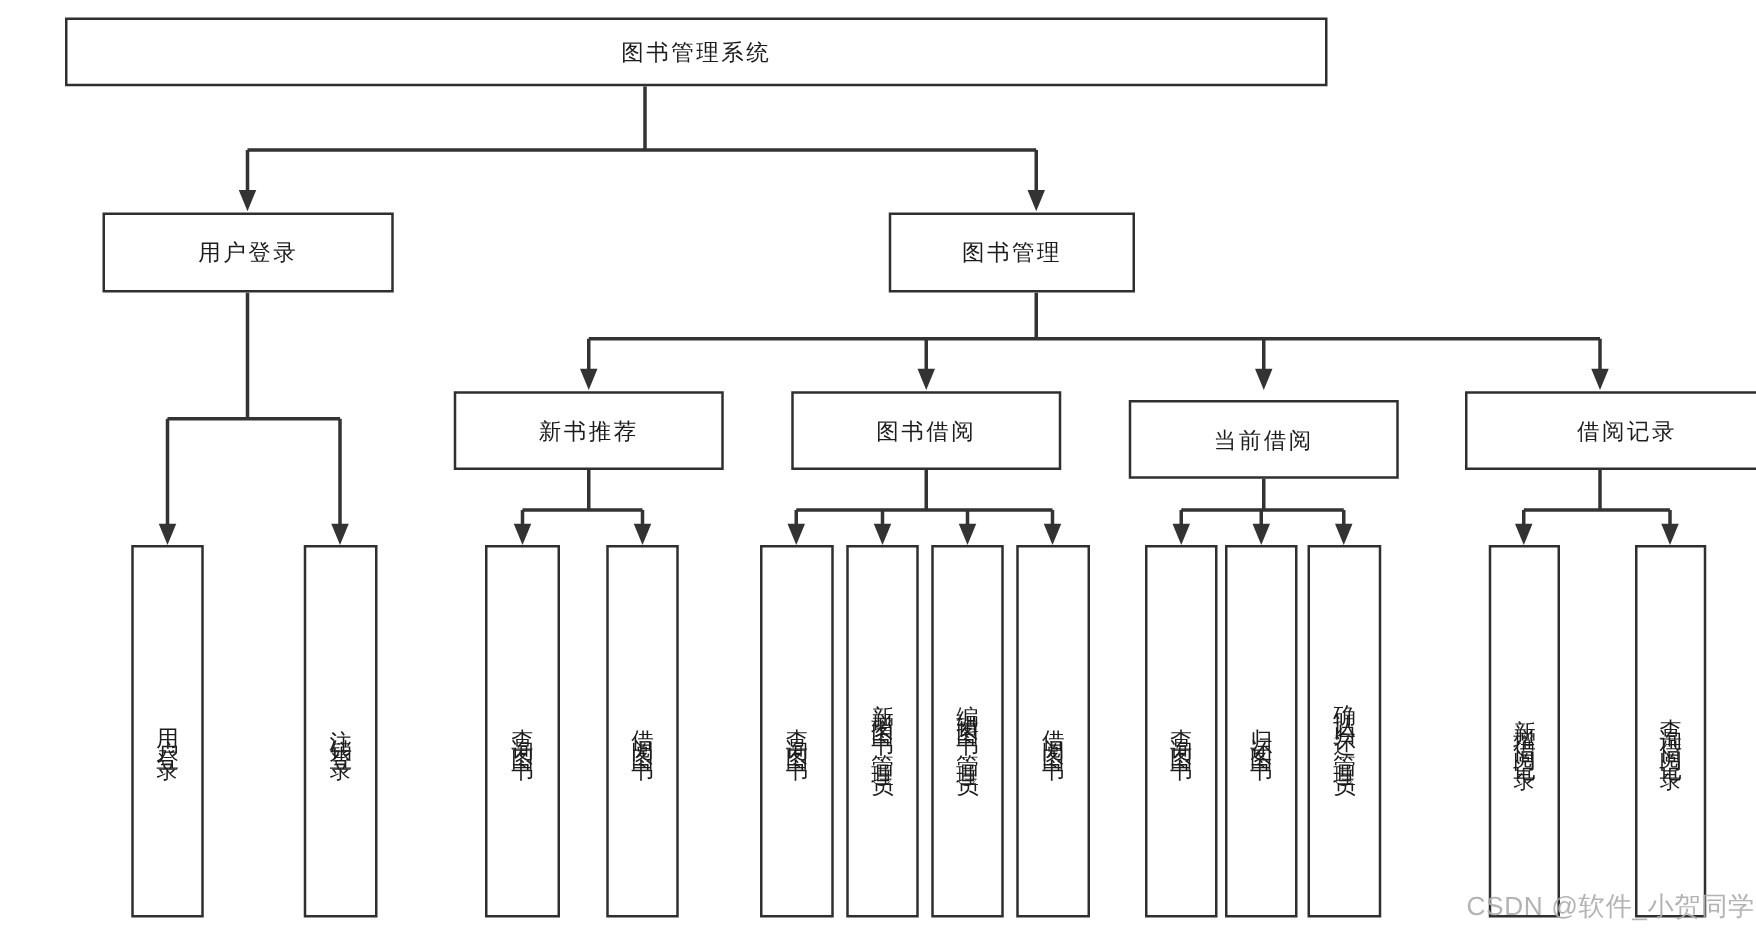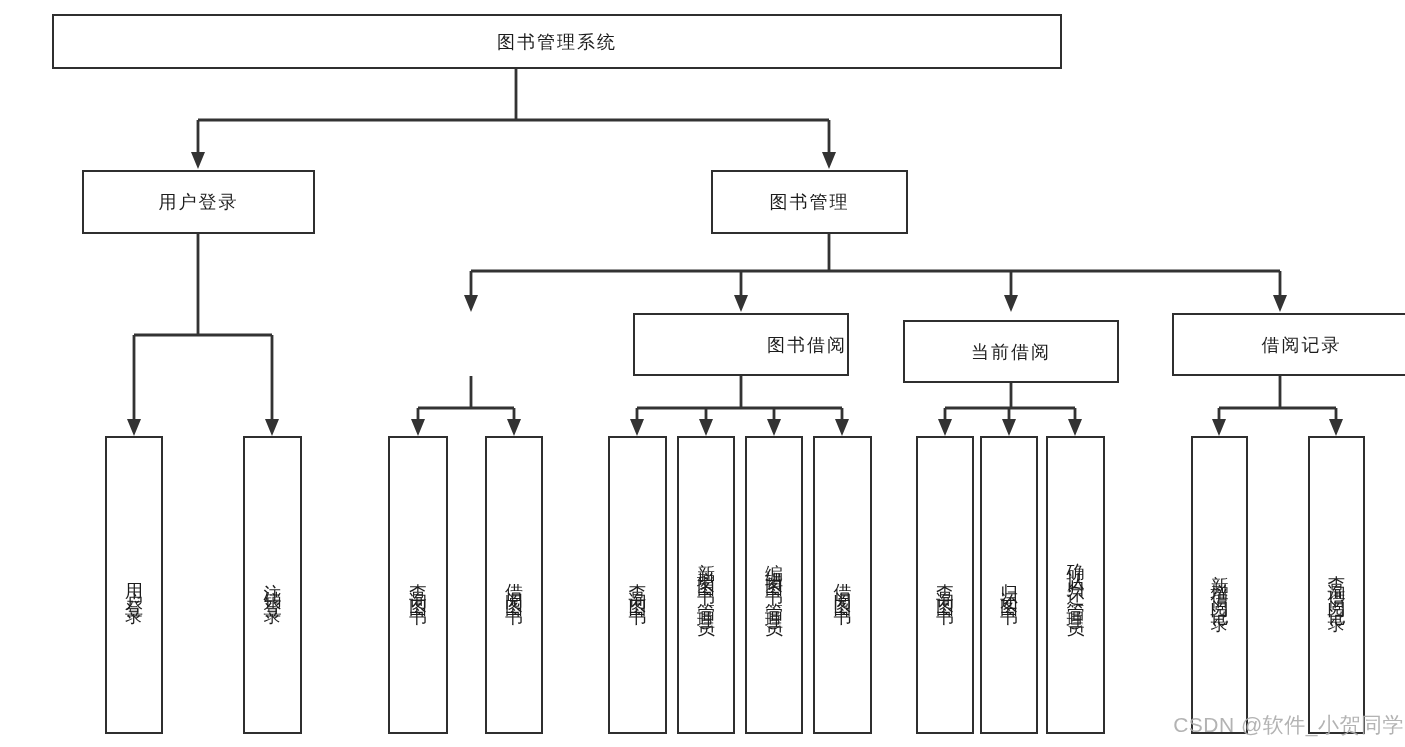--- a/index.html
+++ b/index.html
@@ -105,21 +105,24 @@
     <span class="hlabel">图书管理系统</span>
   </div>
 
   <div class="box" style="left:82px; top:170px; width:233px; height:64px;">
     <span class="hlabel">用户登录</span>
   </div>
   <div class="box" style="left:711px; top:170px; width:197px; height:64px;">
     <span class="hlabel">图书管理</span>
   </div>
 
-  <div class="box" style="left:633px; top:313px; width:216px; height:63px;justify-content:flex-end;">
+  <div class="box" style="left:363px; top:313px; width:216px; height:63px;">
+    <span class="hlabel">新书推荐</span>
+  </div>
+  <div class="box" style="left:633px; top:313px; width:216px; height:63px;">
     <span class="hlabel">图书借阅</span>
   </div>
   <div class="box" style="left:903px; top:320px; width:216px; height:63px;align-items:center;">
     <span class="hlabel">当前借阅</span>
   </div>
   <div class="box" style="left:1172px; top:313px; width:259px; height:63px;">
     <span class="hlabel">借阅记录</span>
   </div>
 
   <div class="box" style="left:105px; top:436px; width:58px; height:298px;">

